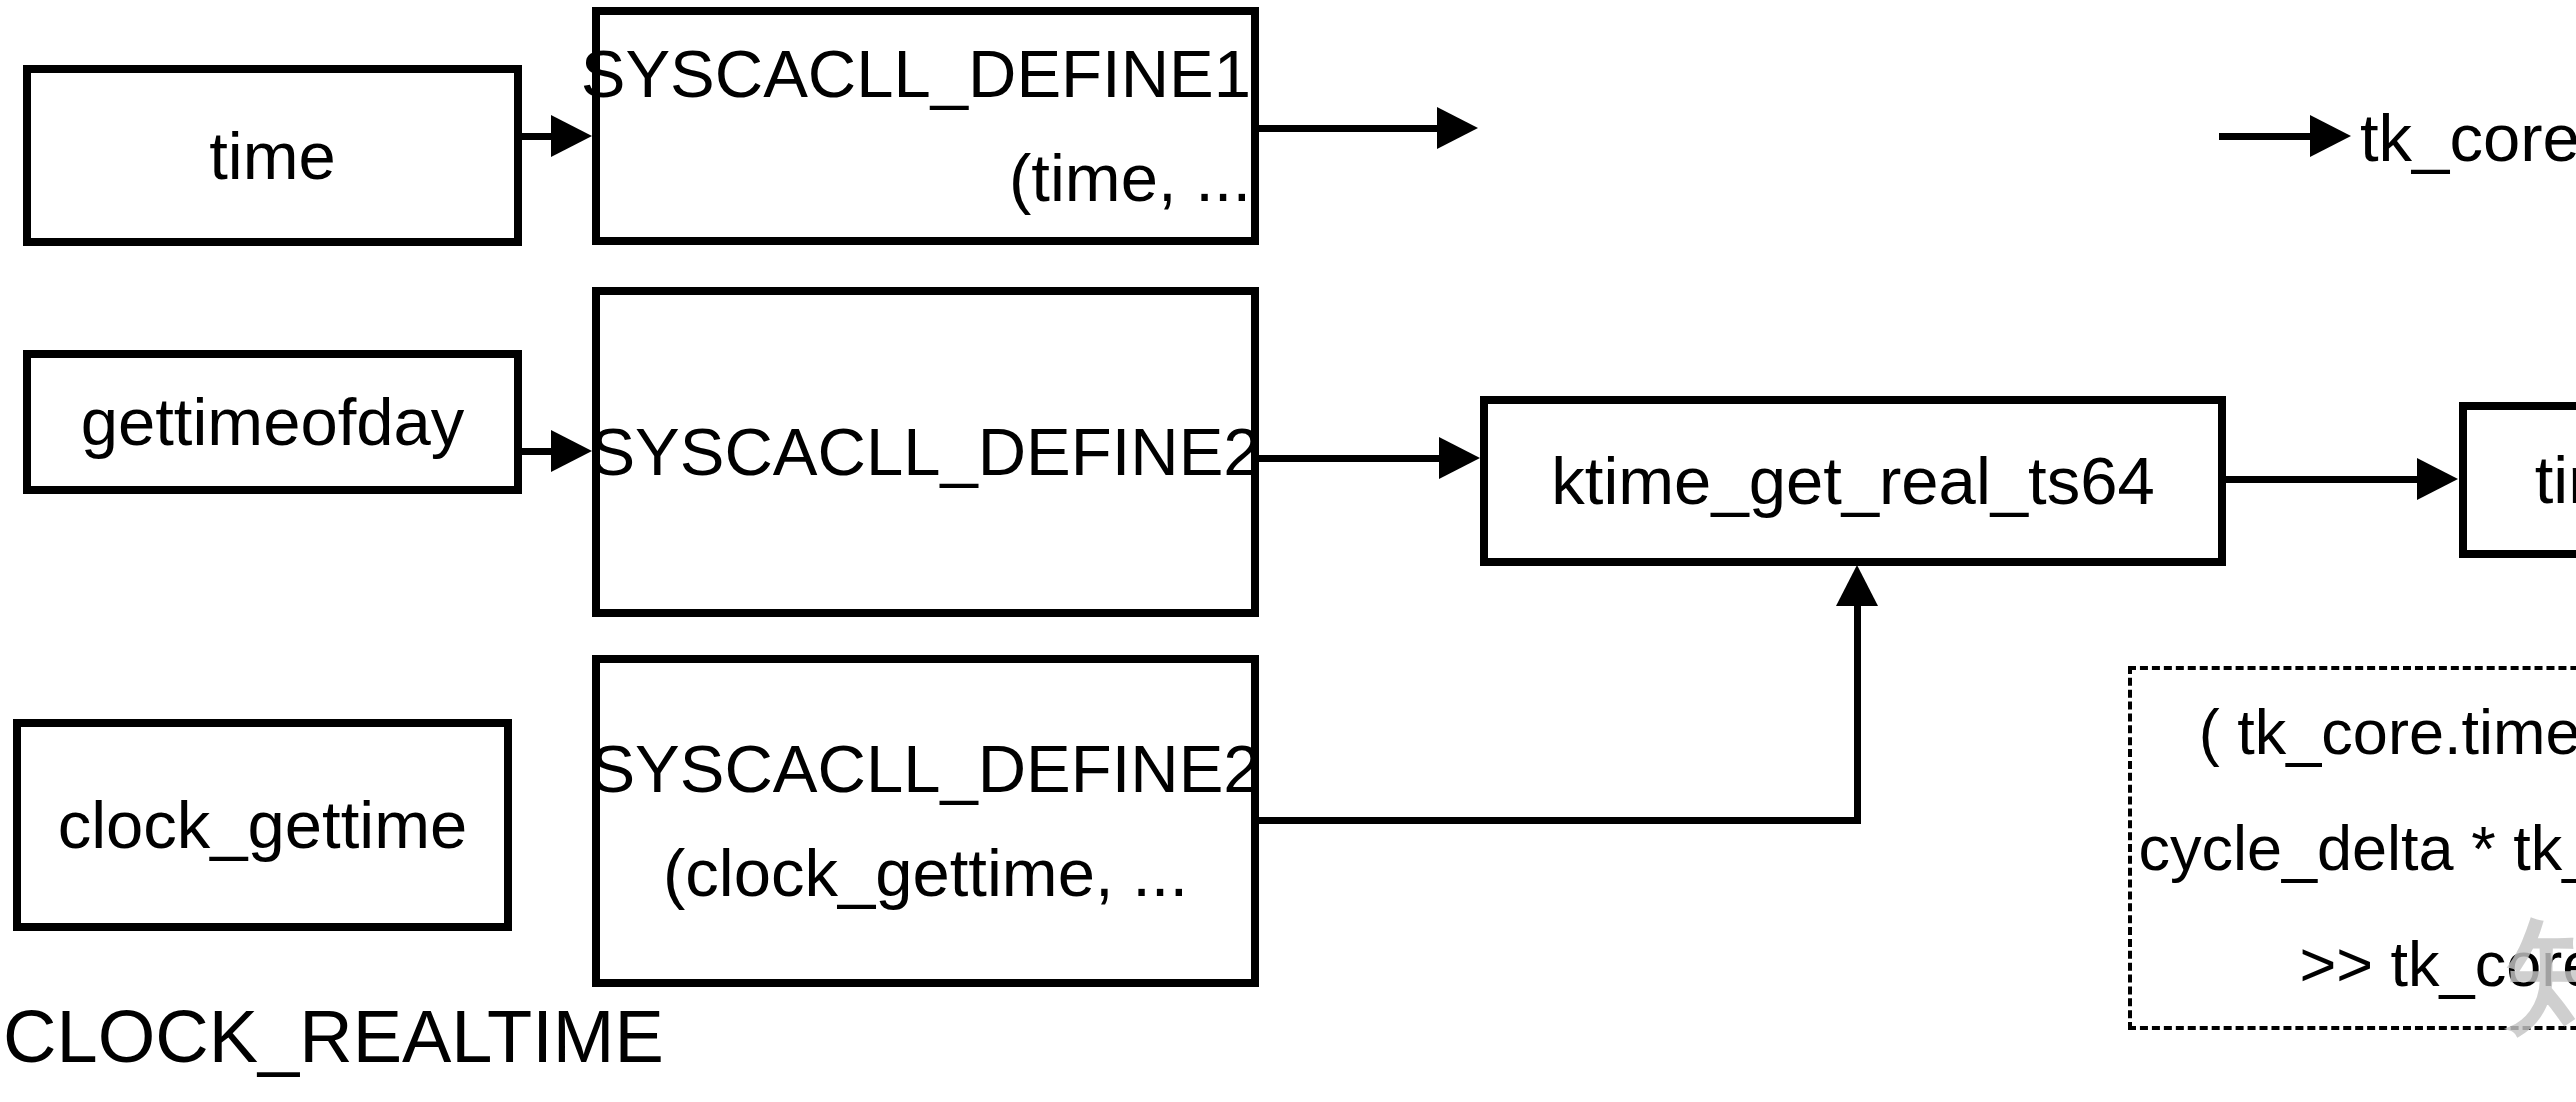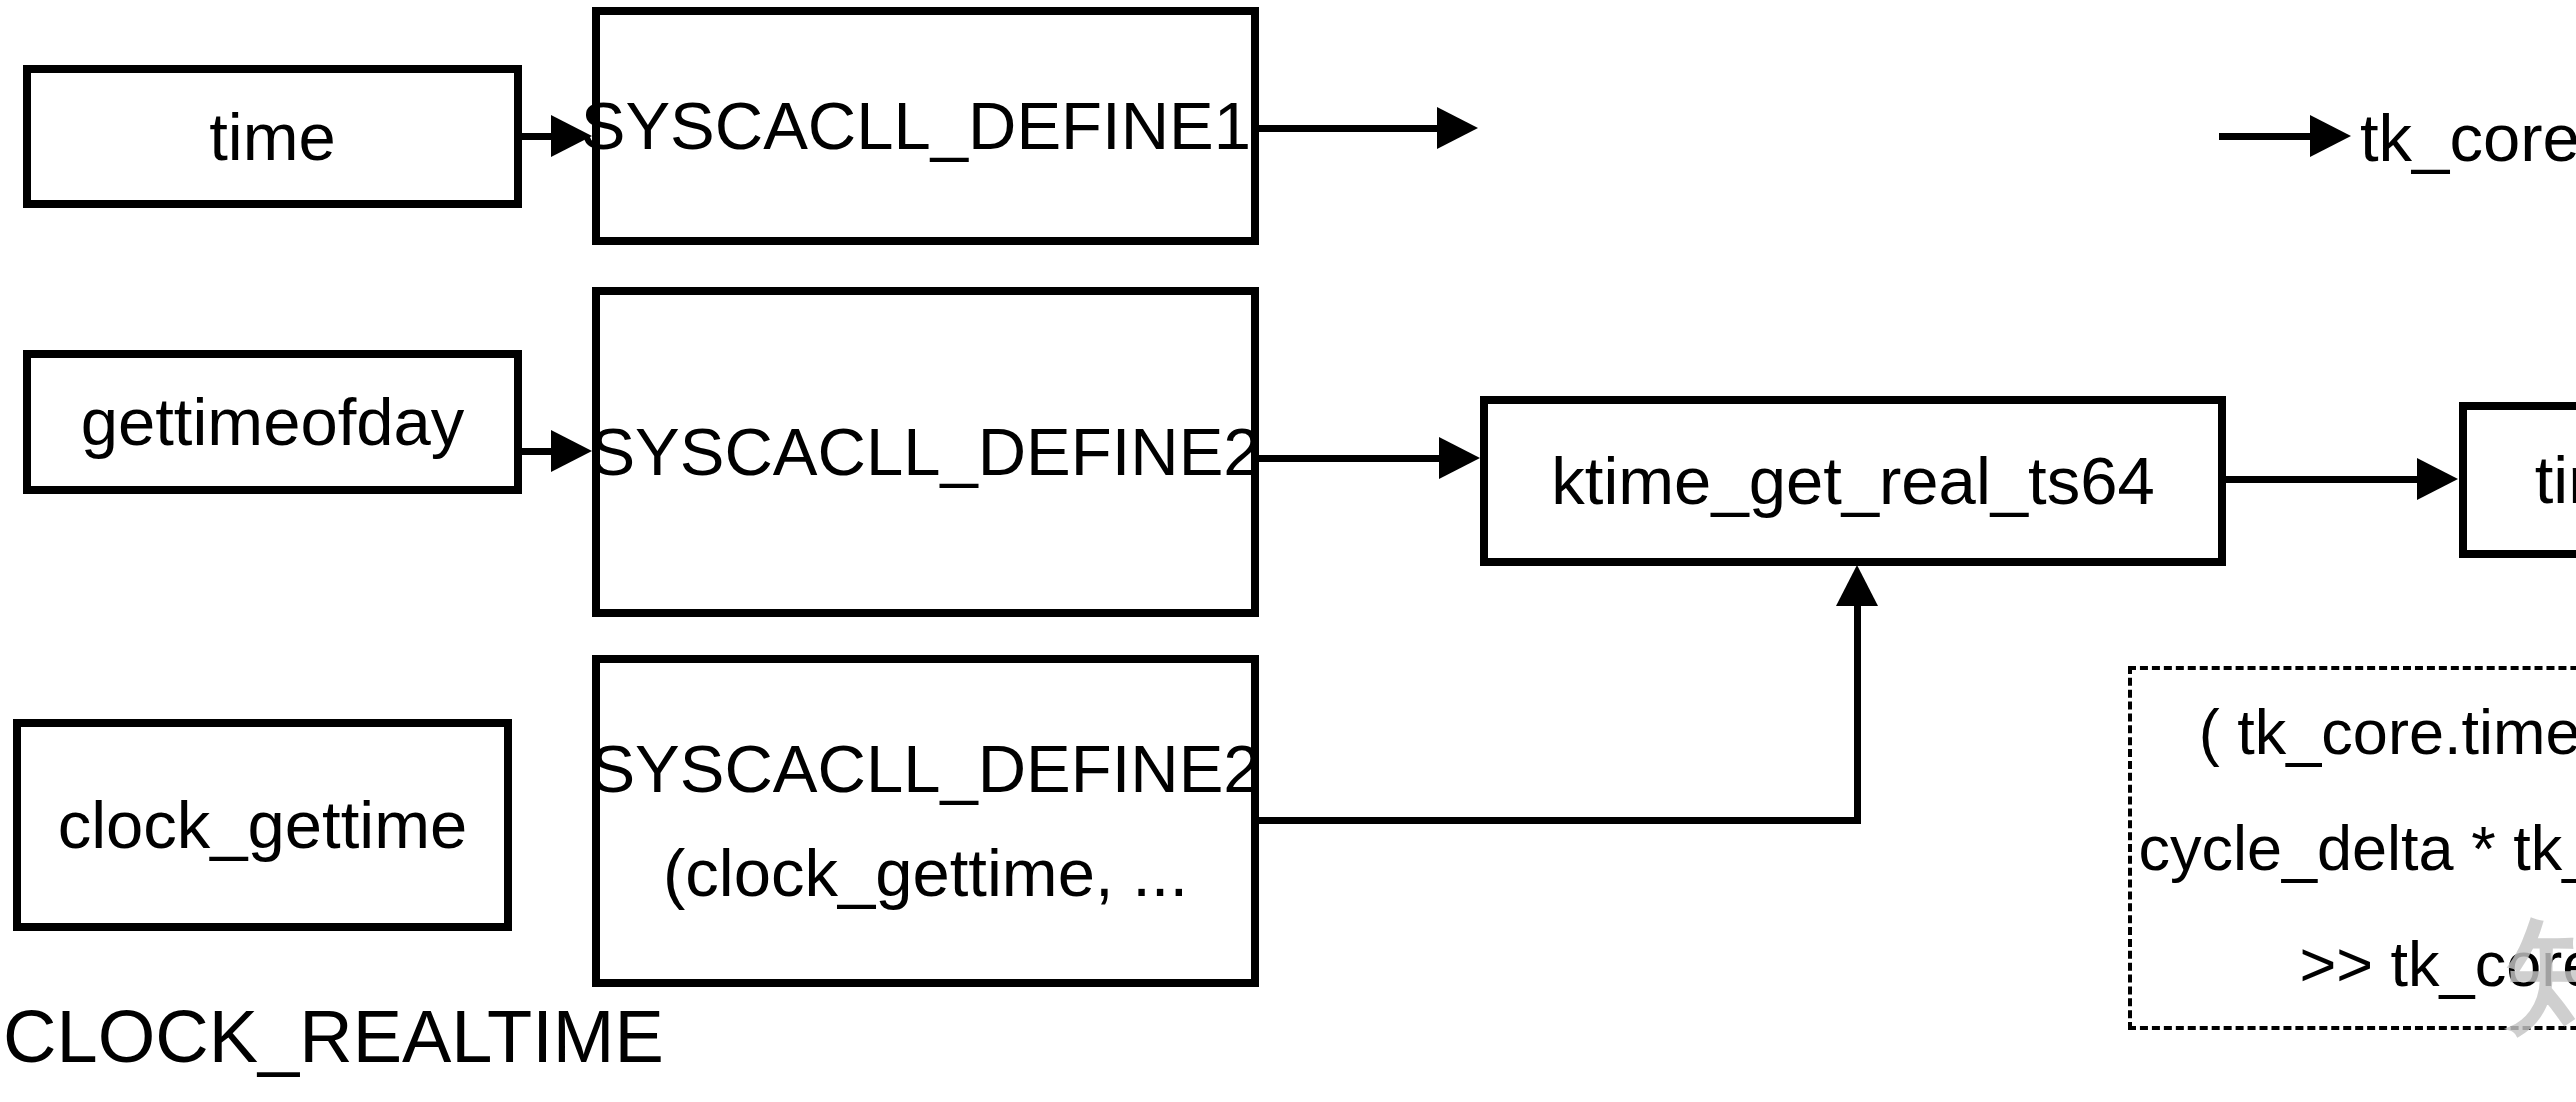--- a/index.html
+++ b/index.html
@@ -27,21 +27,21 @@
   .head-up{border-width:0 21.6px 41px 21.6px;border-bottom-color:#000;}
   .watermark{
     position:absolute;left:2506px;top:895px;font-size:125px;letter-spacing:6.2px;
     color:#c5c5c5;opacity:0.82;white-space:nowrap;z-index:9;font-weight:bold;
   }
   .clocklabel{
     position:absolute;left:3.1px;top:994px;font-size:74px;white-space:nowrap;
   }
 
   
-  .b-time        {left:23px;  top:65px; width:499px;  height:143px;}
+  .b-time        {left:23px;  top:65px; width:499px;  height:181px;}
   .b-def1        {left:592px;top:6.7px;  width:667px; height:238px;align-items:flex-end;}
   .b-seconds     {left:1478px;top:70px; width:741px; height:135px;}
   .t-xtime       {left:2360px;top:98px;}
   
   .b-gtod        {left:23px;  top:350px; width:499px;  height:144px;}
   .b-def2a       {left:592px;top:287px; width:667px; height:330px;}
   .b-ts64        {left:1480px;top:396px; width:746px; height:170px;text-align:center;}
   .b-tkns        {left:2459px;top:402px; width:751px; height:156px;}
   
   .b-cgt         {left:13px;  top:719px;width:499px;  height:212px;}
@@ -52,20 +52,21 @@
 <body>
 
 <div class="canvas">
 
   <div class="box b-time">
     <span>time</span>
   </div>
 
   <div class="box b-def1">
     <span>SYSCACLL_DEFINE1</span>
+    <span>(time, ...</span>
   </div>
 
 
   <div class="plainlabel t-xtime">tk_core.timekeeper.xtime_sec</div>
 
   <div class="box b-gtod">
     <span>gettimeofday</span>
   </div>
 
   <div class="box b-def2a">

